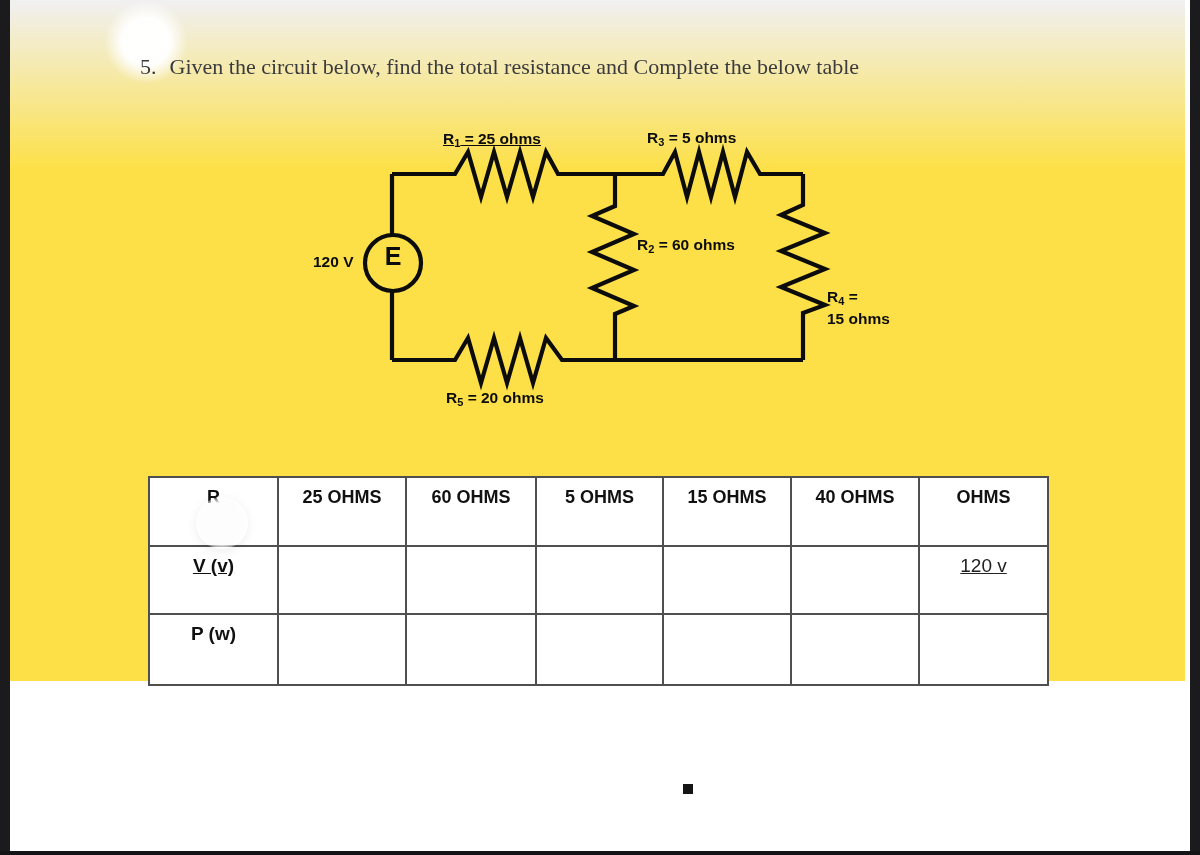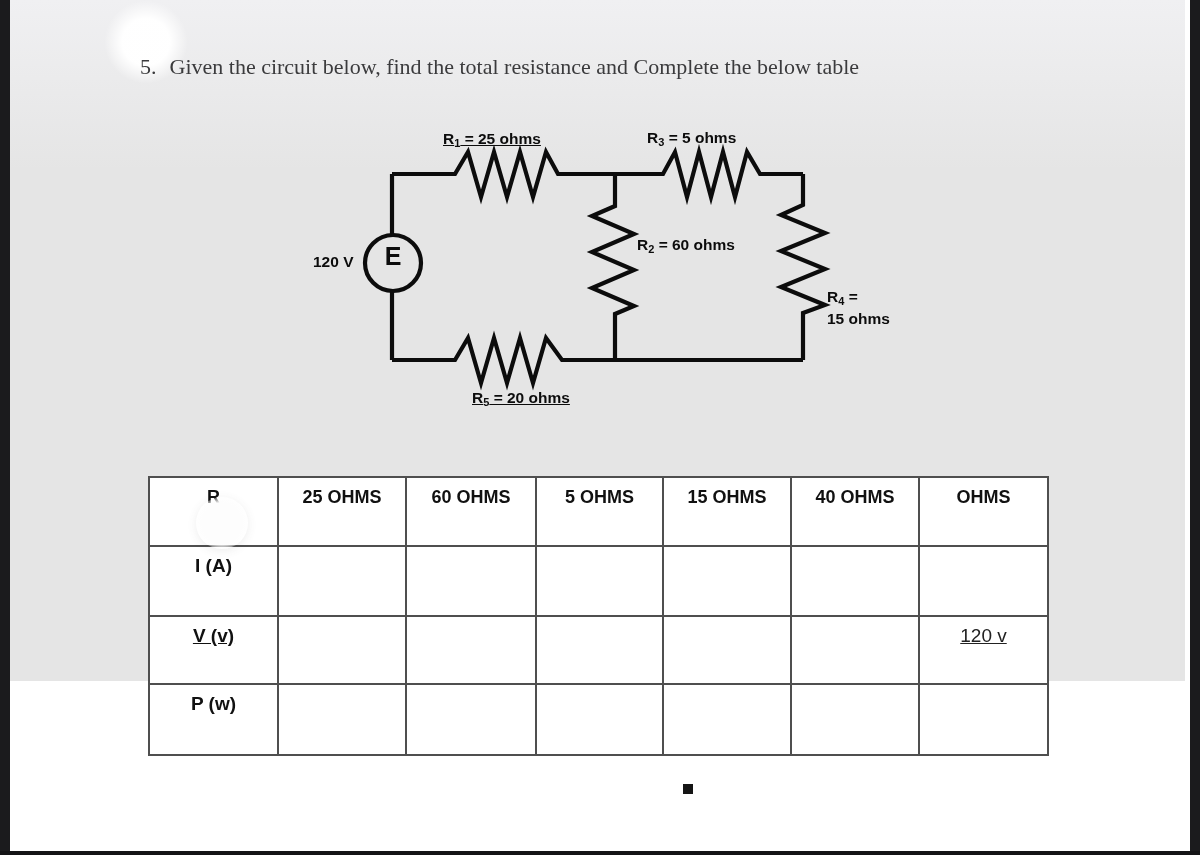--- a/index.html
+++ b/index.html
@@ -1,18 +1,18 @@
 <!DOCTYPE html>
 <html><head>
 <meta charset="utf-8">
 <style>
   * { margin:0; padding:0; box-sizing:border-box; }
   html,body { width:1200px; height:855px; overflow:hidden; }
   body { font-family:"Liberation Sans", sans-serif; background:#ffffff; }
-  .page { position:relative; width:1200px; height:681px; background:#e5e5e5; }
+  .page { position:relative; width:1200px; height:681px; background:#fde047; }
 
   
   .bar-left   { position:absolute; left:0; top:0; width:10px; height:855px; background:#1b1b1d; }
   .bar-right  { position:absolute; left:1190px; top:0; width:10px; height:855px; background:#1b1b1d; }
   .strip-white{ position:absolute; left:1185px; top:0; width:5px; height:855px; background:#ffffff; }
   .bar-bottom { position:absolute; left:0; top:851px; width:1200px; height:4px; background:#141416; }
 
   
   .top-tint { position:absolute; left:10px; top:0; width:1175px; height:185px;
               background:linear-gradient(180deg, #f0f0f2 0%, rgba(255,255,255,0) 92%); }
@@ -35,21 +35,21 @@
   .circuit-svg path, .circuit-svg circle { fill:none; stroke:#0c0c0c; stroke-width:4.2; stroke-linejoin:miter; }
 
   
   .clabel { position:absolute; font-weight:bold; font-size:15.5px; color:#0c0c0c; white-space:nowrap; line-height:17px; }
   .clabel sub { font-size:11px; vertical-align:-3px; }
   .src-label { left:313px; top:253px; }
   .lbl-r1 { left:443px; top:130px;text-decoration:underline; }
   .lbl-r3 { left:647px; top:129px; }
   .lbl-r2 { left:637px; top:236px; }
   .lbl-r4 { left:827px; top:243px;margin-top:45px; }
-  .lbl-r5 { left:472px; top:389px;text-decoration:underline; }
+  .lbl-r5 { left:446px; top:389px; }
   .lbl-e  { left:379px; top:248px; width:28px; text-align:center; font-size:25px; }
 
   
   .res-table { position:absolute; left:148px; top:476px; border-collapse:collapse; table-layout:fixed; background:#fff; }
   .res-table td { border:2px solid #4f4f4f; vertical-align:top; text-align:center; padding-top:8px; }
   .res-table .hdr td { height:69px; font-weight:bold; font-size:18px; color:#111; padding-top:9px; }
   .res-table .row-label { font-weight:bold; font-size:19px; color:#111; }
   .res-table .cell-val { font-size:19px; font-weight:normal; color:#222; }
   .r-i td { height:70px; }
   .r-v td { height:68px;text-decoration:underline; }
@@ -111,29 +111,20 @@
     <tbody>
         <tr class="hdr">
       <td>R</td>
       <td>25 OHMS</td>
       <td>60 OHMS</td>
       <td>5 OHMS</td>
       <td>15 OHMS</td>
       <td>40 OHMS</td>
       <td>OHMS</td>
     </tr>
-    <tr class="r-i">
-      <td class="row-label">I (A)</td>
-      <td class="cell-val"></td>
-      <td class="cell-val"></td>
-      <td class="cell-val"></td>
-      <td class="cell-val"></td>
-      <td class="cell-val"></td>
-      <td class="cell-val"></td>
-    </tr>
     <tr class="r-v">
       <td class="row-label">V (v)</td>
       <td class="cell-val"></td>
       <td class="cell-val"></td>
       <td class="cell-val"></td>
       <td class="cell-val"></td>
       <td class="cell-val"></td>
       <td class="cell-val">120 v</td>
     </tr>
     <tr class="r-p">

